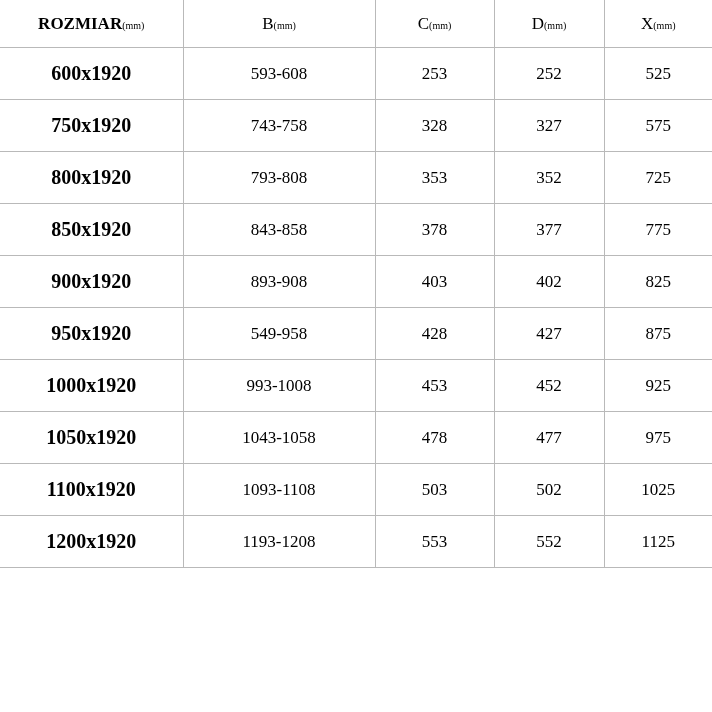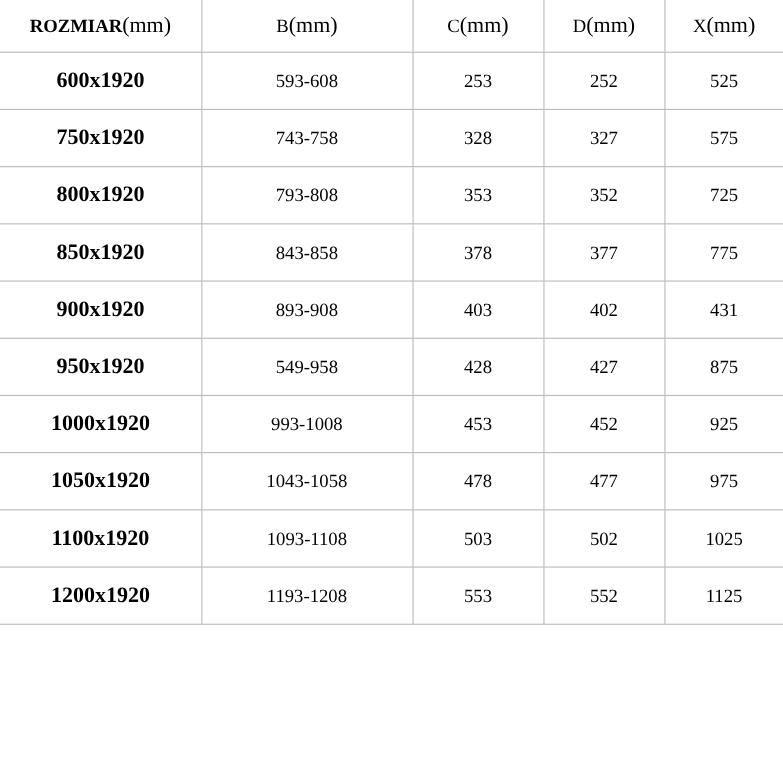--- a/index.html
+++ b/index.html
@@ -40,21 +40,21 @@
   col.c3 { width: 110px; }
   col.c4 { width: 108px; }
 
   #size-table thead th {
     height: 47px;
     font-size: 17px;
     font-weight: bold;
   }
   #size-table thead th .unit {
     font-weight: normal;
-    font-size: 20px;
+    font-size: 10px;
   }
   #size-table thead th.plain {
     font-weight: normal;
     font-size: 17px;
   }
   #size-table tbody td {
     height: 51px;
     font-size: 17px;
   }
   #size-table tbody td.col-size {
@@ -122,21 +122,21 @@
       <td class="col-b">843-858</td>
       <td>378</td>
       <td>377</td>
       <td>775</td>
     </tr>
     <tr>
       <td class="col-size">900x1920</td>
       <td class="col-b">893-908</td>
       <td>403</td>
       <td>402</td>
-      <td>431</td>
+      <td>825</td>
     </tr>
     <tr>
       <td class="col-size">950x1920</td>
       <td class="col-b">549-958</td>
       <td>428</td>
       <td>427</td>
       <td>875</td>
     </tr>
     <tr>
       <td class="col-size">1000x1920</td>

